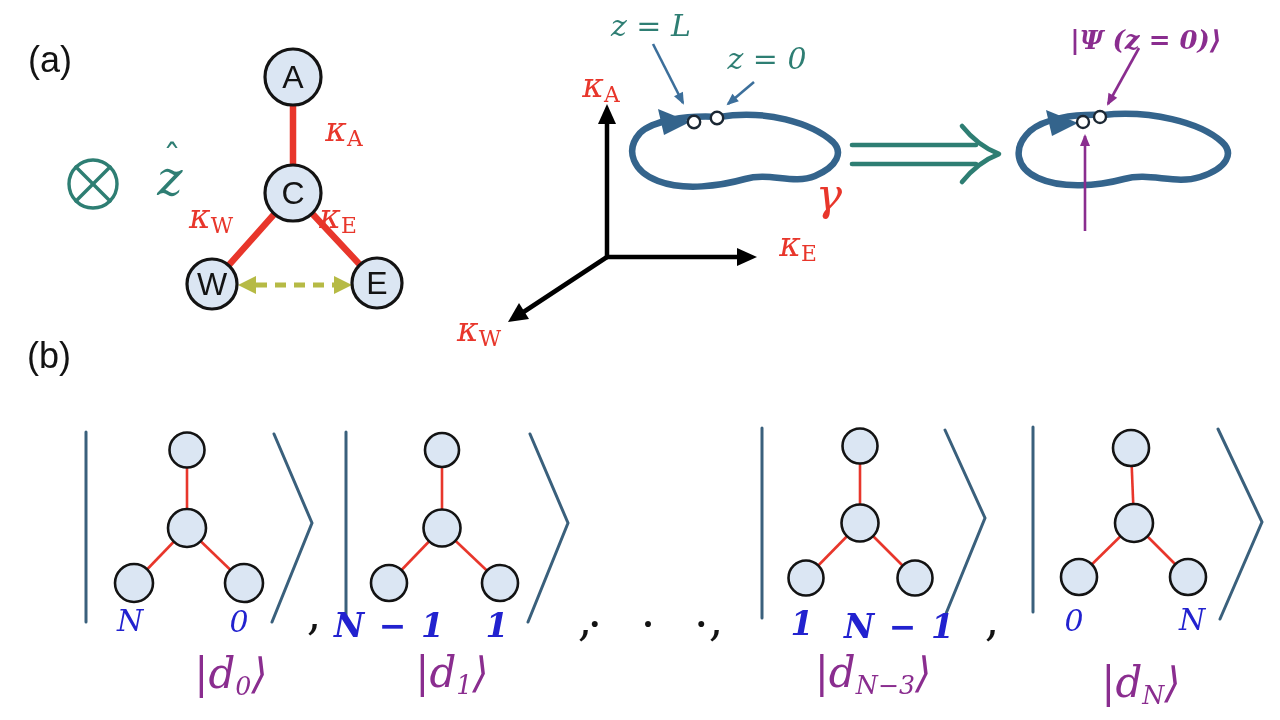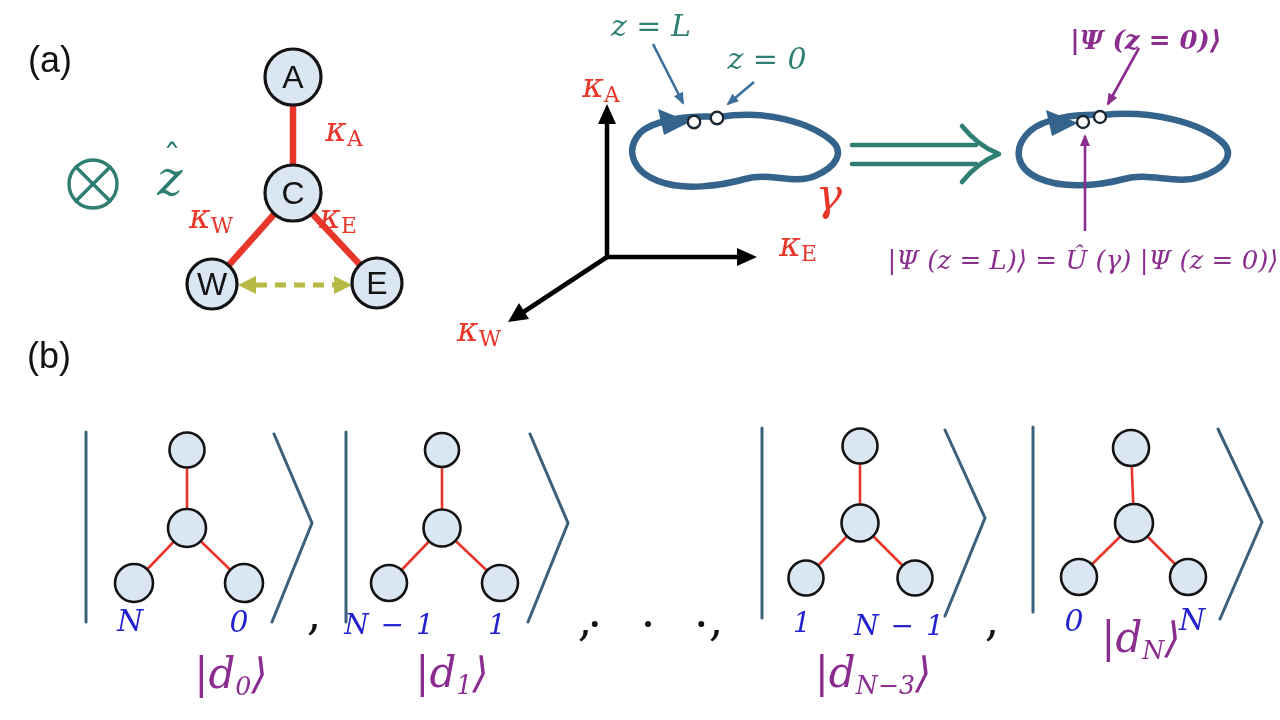--- a/index.html
+++ b/index.html
@@ -32,21 +32,21 @@
   .t{position:absolute;transform:translate(-50%,-50%);white-space:nowrap;line-height:1;}
   .panel-label{font-family:"Liberation Sans",sans-serif;font-size:36px;color:#131313;}
   .kappa{font-style:italic;font-size:33px;color:var(--red);}
   .kappa sub{font-style:normal;font-size:0.66em;vertical-align:-0.22em;letter-spacing:0;}
   .zlab{font-style:italic;font-size:30px;color:var(--teal);text-align:right;}
   .gamma{font-style:italic;font-size:44px;color:var(--red);}
   .psi{font-style:italic;font-size:26px;color:var(--purple);}
   .zhat{font-style:italic;font-size:48px;color:var(--teal);}
   .zhat .hat{position:absolute;left:58%;top:-0.38em;transform:translateX(-50%);font-style:normal;font-size:0.75em;}
   .leaf{font-style:italic;font-size:30px;color:var(--blue);}
-  .leaf-sm{font-size:28px;word-spacing:3px;}
+  .leaf-sm{font-size:33px;word-spacing:3px;font-weight:bold;}
   .dket{font-style:italic;font-size:42px;color:var(--purple);}
   .dket sub{font-size:0.6em;vertical-align:-0.28em;}
   .sep{font-size:46px;color:#131313;}
   .dots{letter-spacing:12px;}
 </style>
 </head>
 <body>
 
 <div class="canvas">
 
@@ -177,21 +177,20 @@
 
   <div class="t kappa" style="left:601px;top:87px;"><span>κ</span><sub>A</sub></div>
   <div class="t kappa" style="left:798px;top:246px;"><span>κ</span><sub>E</sub></div>
   <div class="t kappa" style="left:479px;top:331px;"><span>κ</span><sub>W</sub></div>
 
   <div class="t zlab" style="left:651px;top:26px;">z = L</div>
   <div class="t zlab" style="left:767px;top:52px;margin-top:7px;">z = 0</div>
   <div class="t gamma" style="left:829px;top:195px;">γ</div>
 
   <div class="t psi" style="left:1146px;top:40px;font-weight:bold;">|Ψ (z = 0)⟩</div>
-  <div class="t psi" style="left:1083px;top:260px;">|Ψ (z = L)⟩ = Û (γ) |Ψ (z = 0)⟩</div>
 
   <div class="t panel-label" style="left:49px;top:356px;">(b)</div>
 
   <div class="t leaf" style="left:130px;top:621px;">N</div>
   <div class="t leaf" style="left:239px;top:622px;">0</div>
   <div class="t dket" style="left:191px;top:676px;margin-left:40px;"><span>|d</span><sub>0</sub><span>⟩</span></div>
 
   <div class="t sep" style="left:314px;top:613px;">,</div>
 
   <div class="t leaf leaf-sm" style="left:389px;top:625px;">N − 1</div>
@@ -203,15 +202,15 @@
   <div class="t sep" style="left:716px;top:619px;">,</div>
 
   <div class="t leaf leaf-sm" style="left:802px;top:623px;">1</div>
   <div class="t leaf leaf-sm" style="left:899px;top:626px;">N − 1</div>
   <div class="t dket" style="left:873px;top:675px;"><span>|d</span><sub>N−3</sub><span>⟩</span></div>
 
   <div class="t sep" style="left:992px;top:619px;">,</div>
 
   <div class="t leaf" style="left:1074px;top:621px;">0</div>
   <div class="t leaf" style="left:1192px;top:620px;">N</div>
-  <div class="t dket" style="left:1141px;top:640px;"><span>|d</span><sub>N</sub><span>⟩</span></div>
+  <div class="t dket" style="left:1141px;top:685px;"><span>|d</span><sub>N</sub><span>⟩</span></div>
 
 </div>
 
 </body></html>

